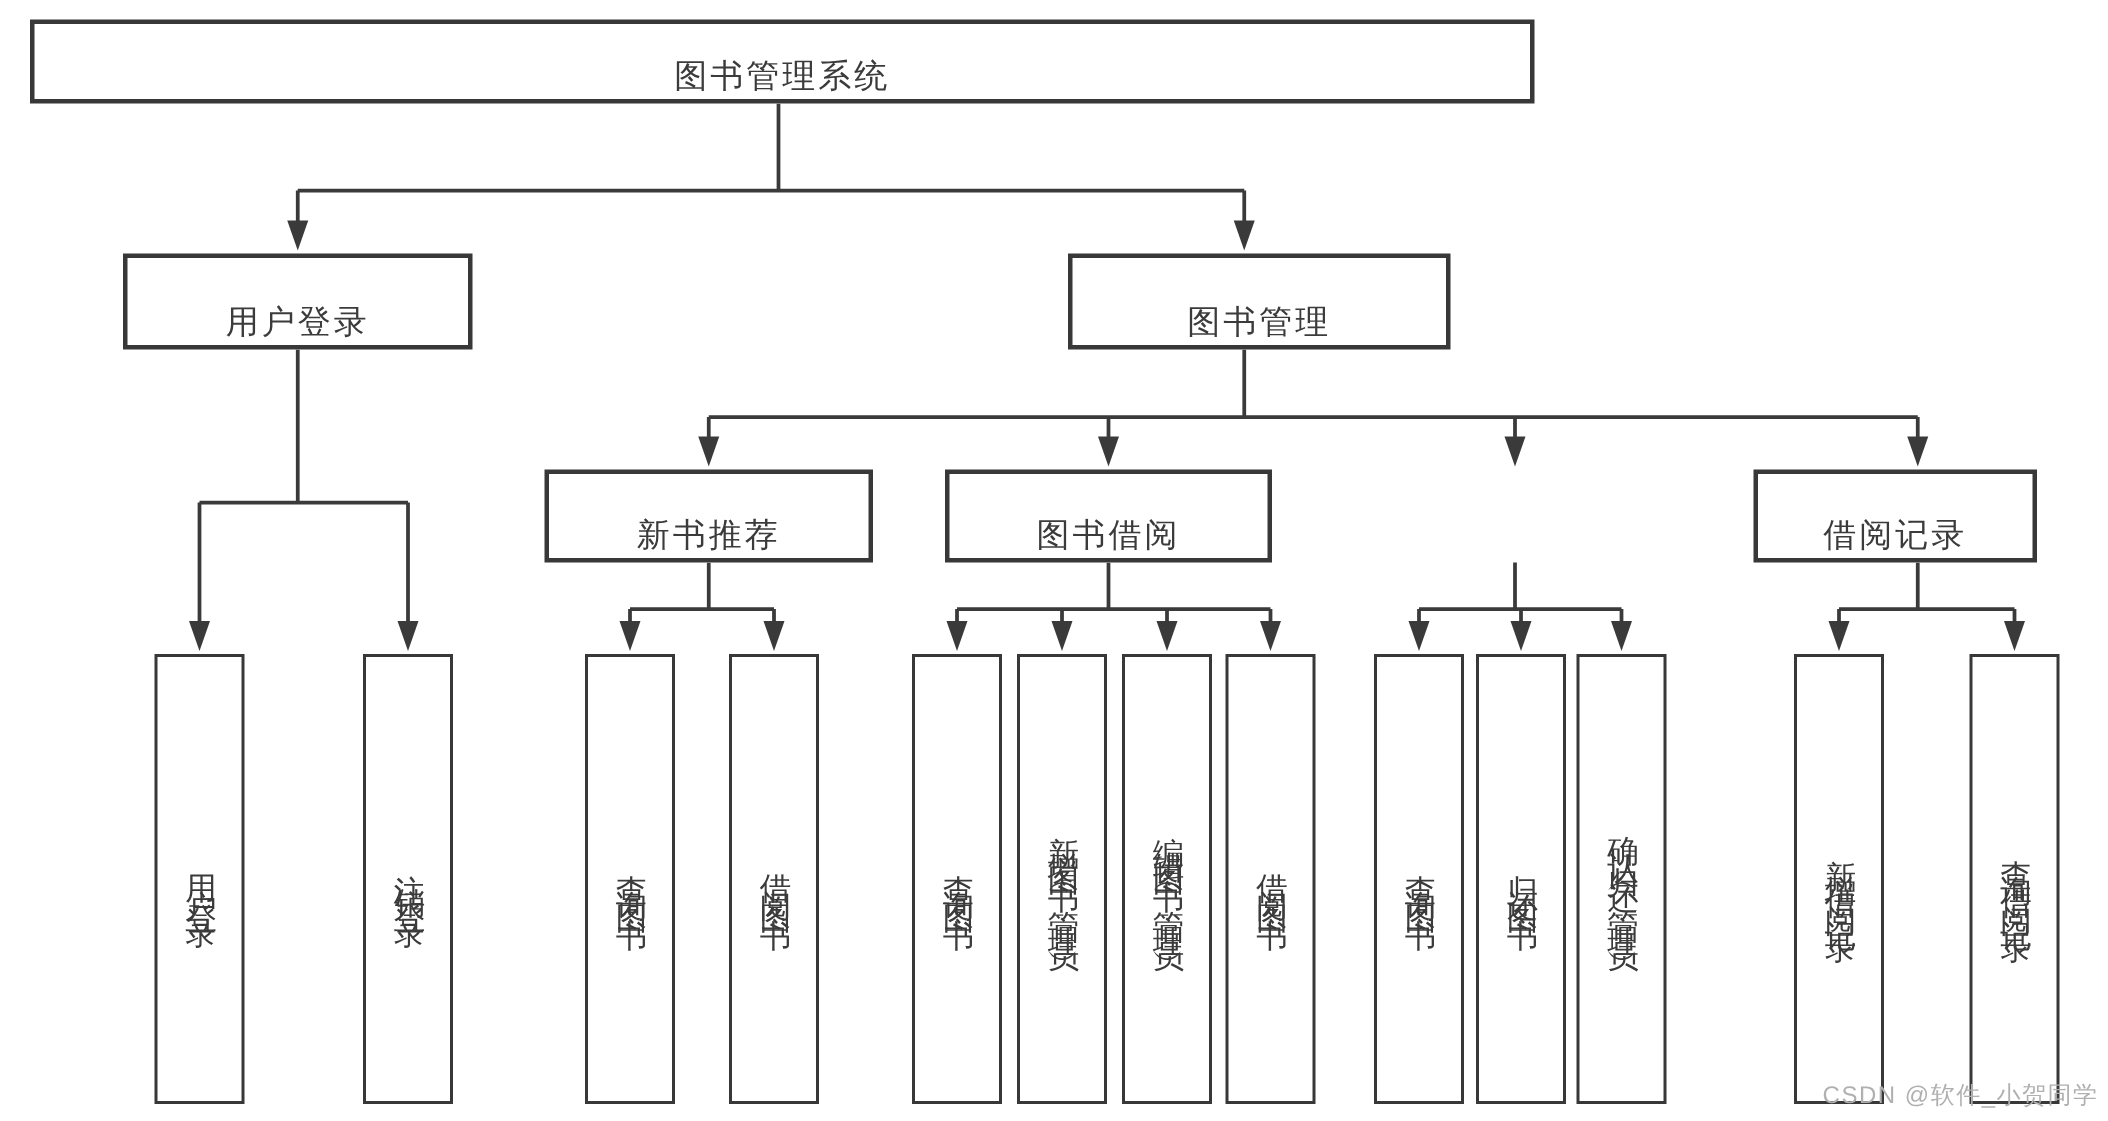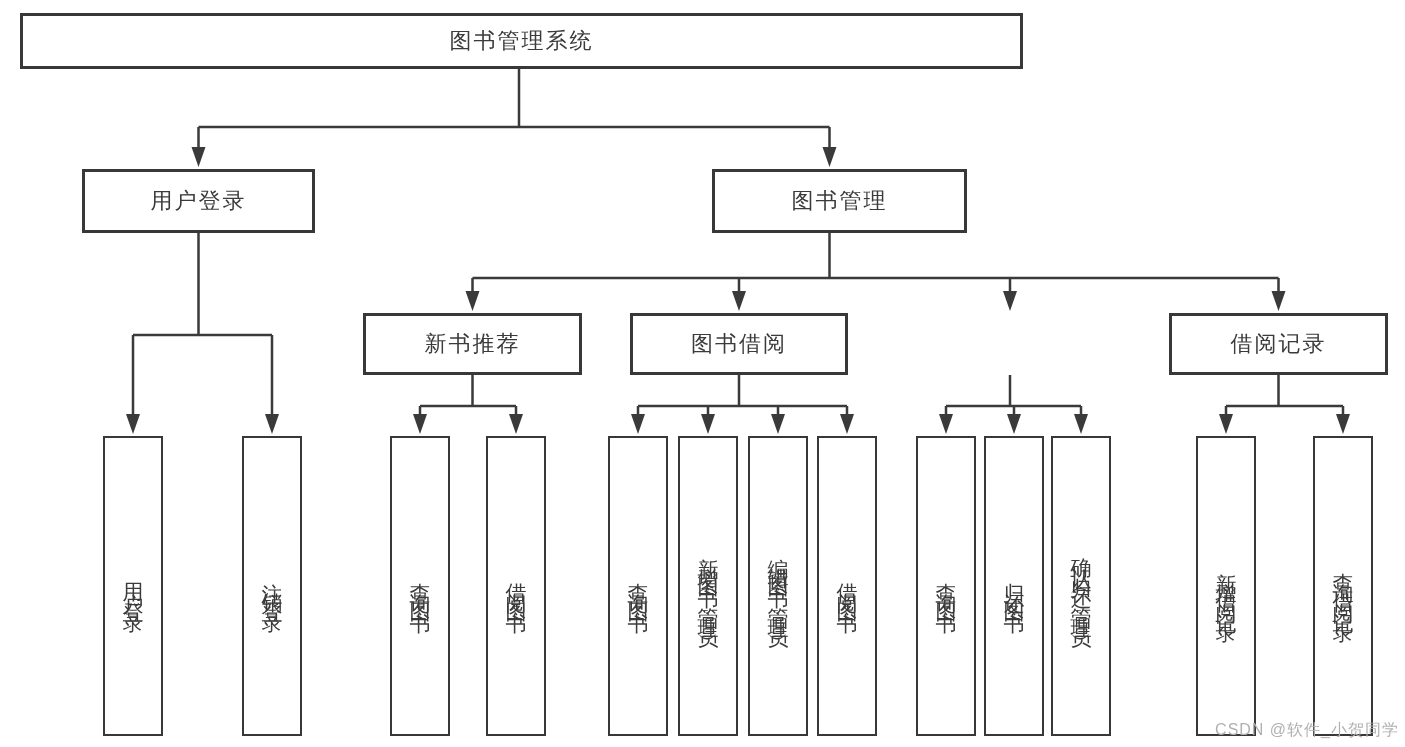--- a/index.html
+++ b/index.html
@@ -8,21 +8,21 @@
     font-family:"Liberation Sans","DejaVu Sans",sans-serif;overflow:hidden;
   }
   svg.connectors{position:absolute;left:0;top:0;}
   .conn path{fill:none;stroke:#3a3a3a;stroke-width:2.5;}
   .conn polygon{fill:#3a3a3a;stroke:none;}
   .box{
     position:absolute;box-sizing:border-box;background:#ffffff;
     border:3px solid #383838;display:flex;align-items:center;justify-content:center;
     color:#3b3b3b;
   }
-  .box.h{font-size:22px;letter-spacing:2px;white-space:nowrap;}
+  .box.h{font-size:22px;letter-spacing:2px;white-space:nowrap;align-items:flex-end;}
   .box.v{border-width:2.5px;}
   .v-text{
     writing-mode:vertical-rl;text-orientation:mixed;
     line-height:1.05;font-size:21px;letter-spacing:10px;
   }
   .watermark{
     position:absolute;right:6px;bottom:6px;font-size:16px;color:#b0b0b0;
     letter-spacing:1px;white-space:nowrap;margin-top:16px;
   }
 </style>
@@ -91,21 +91,21 @@
   <div class="box h" style="left:712px;top:169px;width:255px;height:64px;">
     <span>图书管理</span>
   </div>
 
   <div class="box h" style="left:630px;top:313px;width:218px;height:62px;">
     <span>图书借阅</span>
   </div>
   <div class="box h" style="left:363px;top:313px;width:219px;height:62px;">
     <span>新书推荐</span>
   </div>
-  <div class="box h" style="left:1169px;top:313px;width:219px;height:62px;">
+  <div class="box h" style="left:1169px;top:313px;width:189px;height:62px;">
     <span>借阅记录</span>
   </div>
 
   <div class="box v" style="left:103px;top:436px;width:60px;height:300px;">
     <span class="v-text">用户登录</span>
   </div>
   <div class="box v" style="left:242px;top:436px;width:60px;height:300px;">
     <span class="v-text">注销登录</span>
   </div>
 

